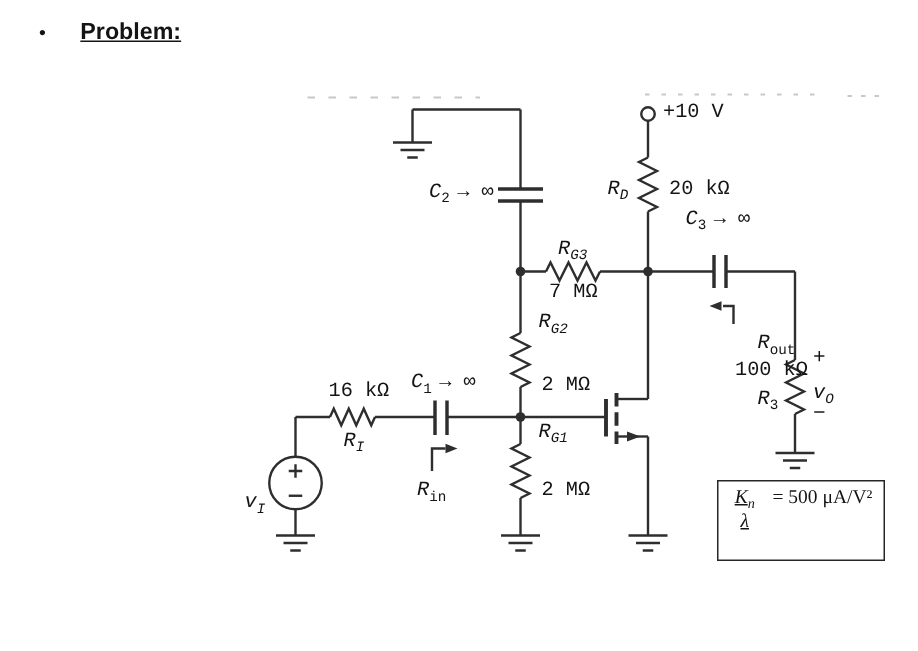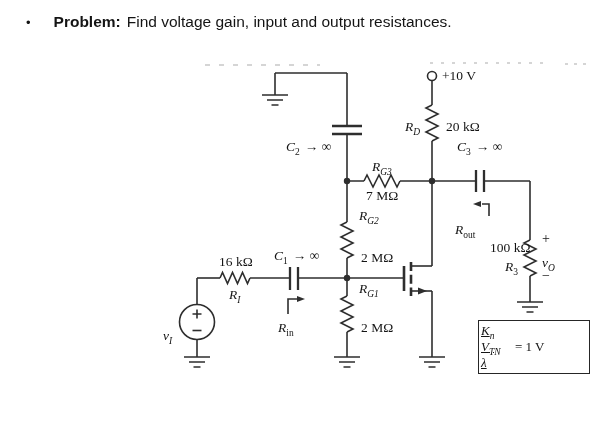--- a/index.html
+++ b/index.html
@@ -2,54 +2,53 @@
 <html style="--ink: #2e2e2e; --text: #141414; --faint: #c8c8c8; --background: #ffffff;"><head>
 <meta charset="utf-8">
 <style>
   html,body{margin:0;padding:0;background:var(--background,#ffffff);}
   .stage{position:relative;width:612px;height:434px;background:var(--background,#ffffff);
          font-family:"Liberation Serif","DejaVu Serif",serif;overflow:hidden;}
   
   .header{position:absolute;left:26px;top:13px;display:flex;align-items:baseline;
           font-family:"Liberation Sans","DejaVu Sans",sans-serif;font-size:15.5px;color:var(--text,#141414);}
   .header .bullet{margin-right:23px;font-size:13px;}
-  .header .title{font-weight:bold;margin-right:6px;}
+  .header .title{font-weight:bold;margin-right:6px;text-decoration:underline;}
   
   svg.schematic{position:absolute;left:0;top:0;}
   .wire{stroke:var(--ink,#2e2e2e);stroke-width:1.6;fill:none;stroke-linejoin:miter;}
   .plate{stroke:var(--ink,#2e2e2e);stroke-width:2.3;fill:none;}
   .thick{stroke:var(--ink,#2e2e2e);stroke-width:2.6;fill:none;}
   .chan{stroke-dasharray:9 3.8;}
   .dot{fill:var(--ink,#2e2e2e);stroke:none;}
   .opencircle{fill:#ffffff;}
   .faint{stroke:var(--faint,#c8c8c8);stroke-width:1.3;fill:none;}
   
-  .lbl{position:absolute;font-size:13.5px;color:var(--text,#141414);white-space:nowrap;line-height:1.05;}
+  .lbl{position:absolute;font-size:13.5px;color:var(--text,#141414);white-space:nowrap;line-height:1.05;font-family:Liberation Mono, monospace;}
   .sym{font-style:italic;}
   .lbl sub{font-size:9.5px;font-style:italic;line-height:0;}
   .lbl sub.rm{font-style:normal;}
   .tail{margin-left:5px;}
   .sign{font-size:14px;}
   
   .pbox{position:absolute;left:478px;top:320px;width:112px;height:54px;border:1.5px solid #262626;
         box-sizing:border-box;padding:2px 3px 0 2px;background:#ffffff;}
   .prow{display:flex;line-height:16px;font-size:13px;color:var(--text,#141414);white-space:nowrap;}
-  .psym{width:31px;text-align:left;text-decoration:underline;}
+  .psym{width:31px;text-align:center;text-decoration:underline;}
   .psym sub{font-size:9.5px;font-style:italic;line-height:0;}
   .pval{margin-left:3px;}
 </style>
 </head>
 <body>
 
 <div class="stage">
 
   <div class="header">
     <span class="bullet">•</span>
     <span class="title">Problem:</span>
-    <span class="text">Find voltage gain, input and output resistances.</span>
   </div>
 
   <svg class="schematic" width="612" height="434" viewBox="0 0 612 434">
     <defs>
       <path id="gnd" d="M-13 0H13 M-8 5H8 M-3.5 10H3.5"></path>
     </defs>
 
     <g>
       <path class="faint" d="M205 65H320" stroke-dasharray="5 9"></path>
       <path class="faint" d="M430 63H545" stroke-dasharray="3 8"></path>
@@ -150,21 +149,21 @@
       <circle class="dot" cx="432" cy="181" r="3.2"></circle>
       <circle class="dot" cx="347" cy="278" r="3.2"></circle>
     </g>
   </svg>
 
   <div class="lbl" style="left:442px;top:69px">+10 V</div>
 
   <div class="lbl" style="left:405px;top:120px"><span class="sym">R</span><sub>D</sub></div>
   <div class="lbl" style="left:446px;top:120px">20 kΩ</div>
 
-  <div class="lbl" style="left:286px;top:140px"><span class="sym">C</span><sub class="rm">2</sub><span class="tail">→ ∞</span></div>
+  <div class="lbl" style="left:286px;top:122px"><span class="sym">C</span><sub class="rm">2</sub><span class="tail">→ ∞</span></div>
 
   <div class="lbl" style="left:372px;top:160px"><span class="sym">R</span><sub>G3</sub></div>
   <div class="lbl" style="left:366px;top:189px">7 MΩ</div>
 
   <div class="lbl" style="left:359px;top:209px"><span class="sym">R</span><sub>G2</sub></div>
   <div class="lbl" style="left:361px;top:251px">2 MΩ</div>
 
   <div class="lbl" style="left:359px;top:282px"><span class="sym">R</span><sub>G1</sub></div>
   <div class="lbl" style="left:361px;top:321px">2 MΩ</div>
 
@@ -172,34 +171,31 @@
   <div class="lbl" style="left:229px;top:288px"><span class="sym">R</span><sub>I</sub></div>
 
   <div class="lbl" style="left:274px;top:249px"><span class="sym">C</span><sub class="rm">1</sub><span class="tail">→ ∞</span></div>
 
   <div class="lbl" style="left:278px;top:321px"><span class="sym">R</span><sub class="rm">in</sub></div>
 
   <div class="lbl" style="left:163px;top:329px"><span class="sym">v</span><sub>I</sub></div>
 
   <div class="lbl" style="left:457px;top:140px"><span class="sym">C</span><sub class="rm">3</sub><span class="tail">→ ∞</span></div>
 
-  <div class="lbl" style="left:455px;top:223px"><span class="sym">R</span><sub class="rm">out</sub></div>
+  <div class="lbl" style="left:505px;top:223px"><span class="sym">R</span><sub class="rm">out</sub></div>
   <div class="lbl" style="left:490px;top:241px">100 kΩ</div>
   <div class="lbl" style="left:505px;top:260px"><span class="sym">R</span><sub class="rm">3</sub></div>
 
   <div class="lbl sign" style="left:542px;top:232px">+</div>
   <div class="lbl" style="left:542px;top:256px"><span class="sym">v</span><sub>O</sub></div>
   <div class="lbl sign" style="left:542px;top:269px">−</div>
 
   <div class="pbox">
     <div class="prow">
       <span class="psym"><span class="sym">K</span><sub>n</sub></span>
-    </div>
-    <div class="prow">
-      <span class="psym"><span class="sym">V</span><sub>TN</sub></span>
-      <span class="pval">= 1 V</span>
+      <span class="pval">= 500 μA/V²</span>
     </div>
     <div class="prow">
       <span class="psym"><span class="sym">λ</span><sub></sub></span>
     </div>
   </div>
 
 </div>
 
 </body></html>

